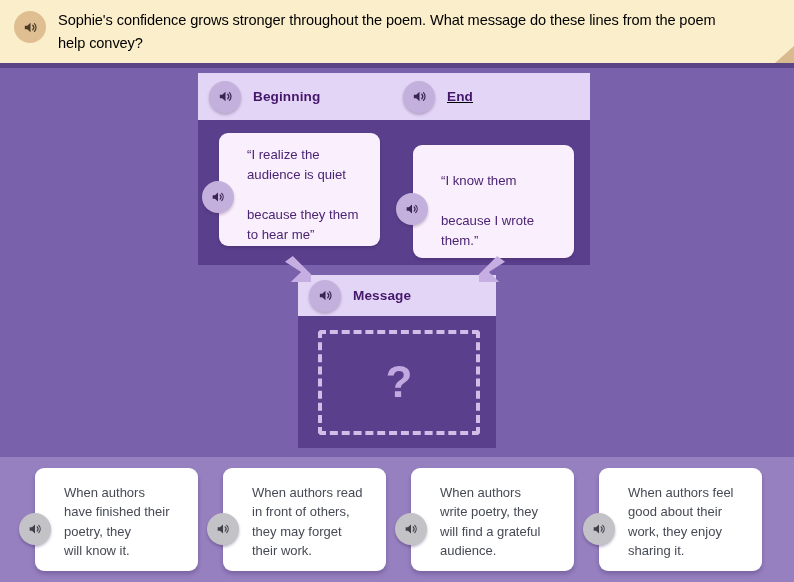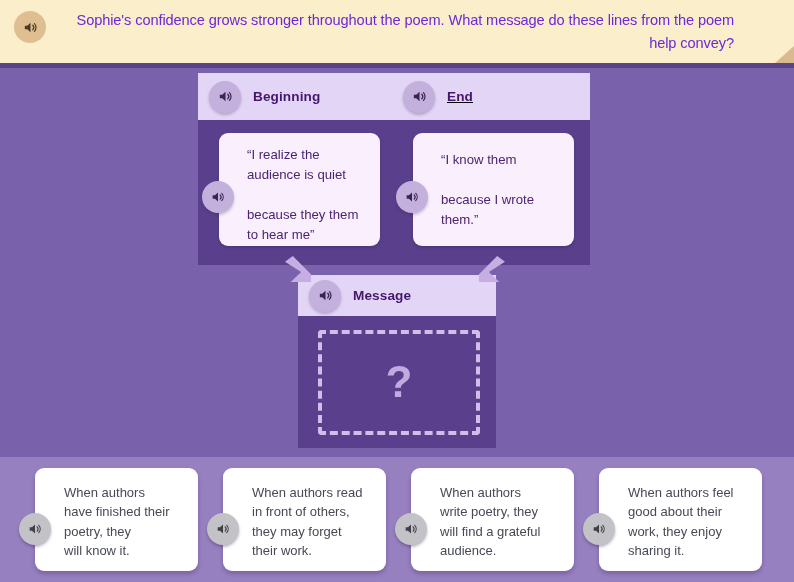--- a/index.html
+++ b/index.html
@@ -38,25 +38,24 @@
   }
   .hdr-speaker {
     flex: 0 0 auto;
     margin-left: 14px;
     margin-top: 2px;
   }
   #question-text {
     flex: 1 1 auto;
     margin-left: 12px;
     margin-right: 60px;
-    color: #6d28d9;
+    color: #000000;
     font-size: 14.6px;
     line-height: 23px;
     letter-spacing: -0.1px;
-    text-align: right;
   }
 
   
   #header-underline {
     position: absolute;
     left: 0; top: 63px;
     width: 794px; height: 5px;
     background: #5b4387;
     z-index: 4;
   }
@@ -119,21 +118,21 @@
     left: 21px;
     top: 13px;
     width: 161px;
     height: 113px;
     background: #faeffc;
     border-radius: 9px;
     box-sizing: border-box;
     padding: 12px 11px 0 28px;
     box-shadow: 0 2px 3px rgba(45,20,70,.22);
   }
-  #col-end .quote-card { padding-top: 17px; }
+  #col-end .quote-card { padding-top: 26px; margin-top: 12px; }
   .quote-text {
     color: #4b2473;
     font-size: 13.2px;
     line-height: 20px;
     white-space: pre-line;
   }
   .card-spk {
     position: absolute;
     left: -17px;
     top: 48px;

